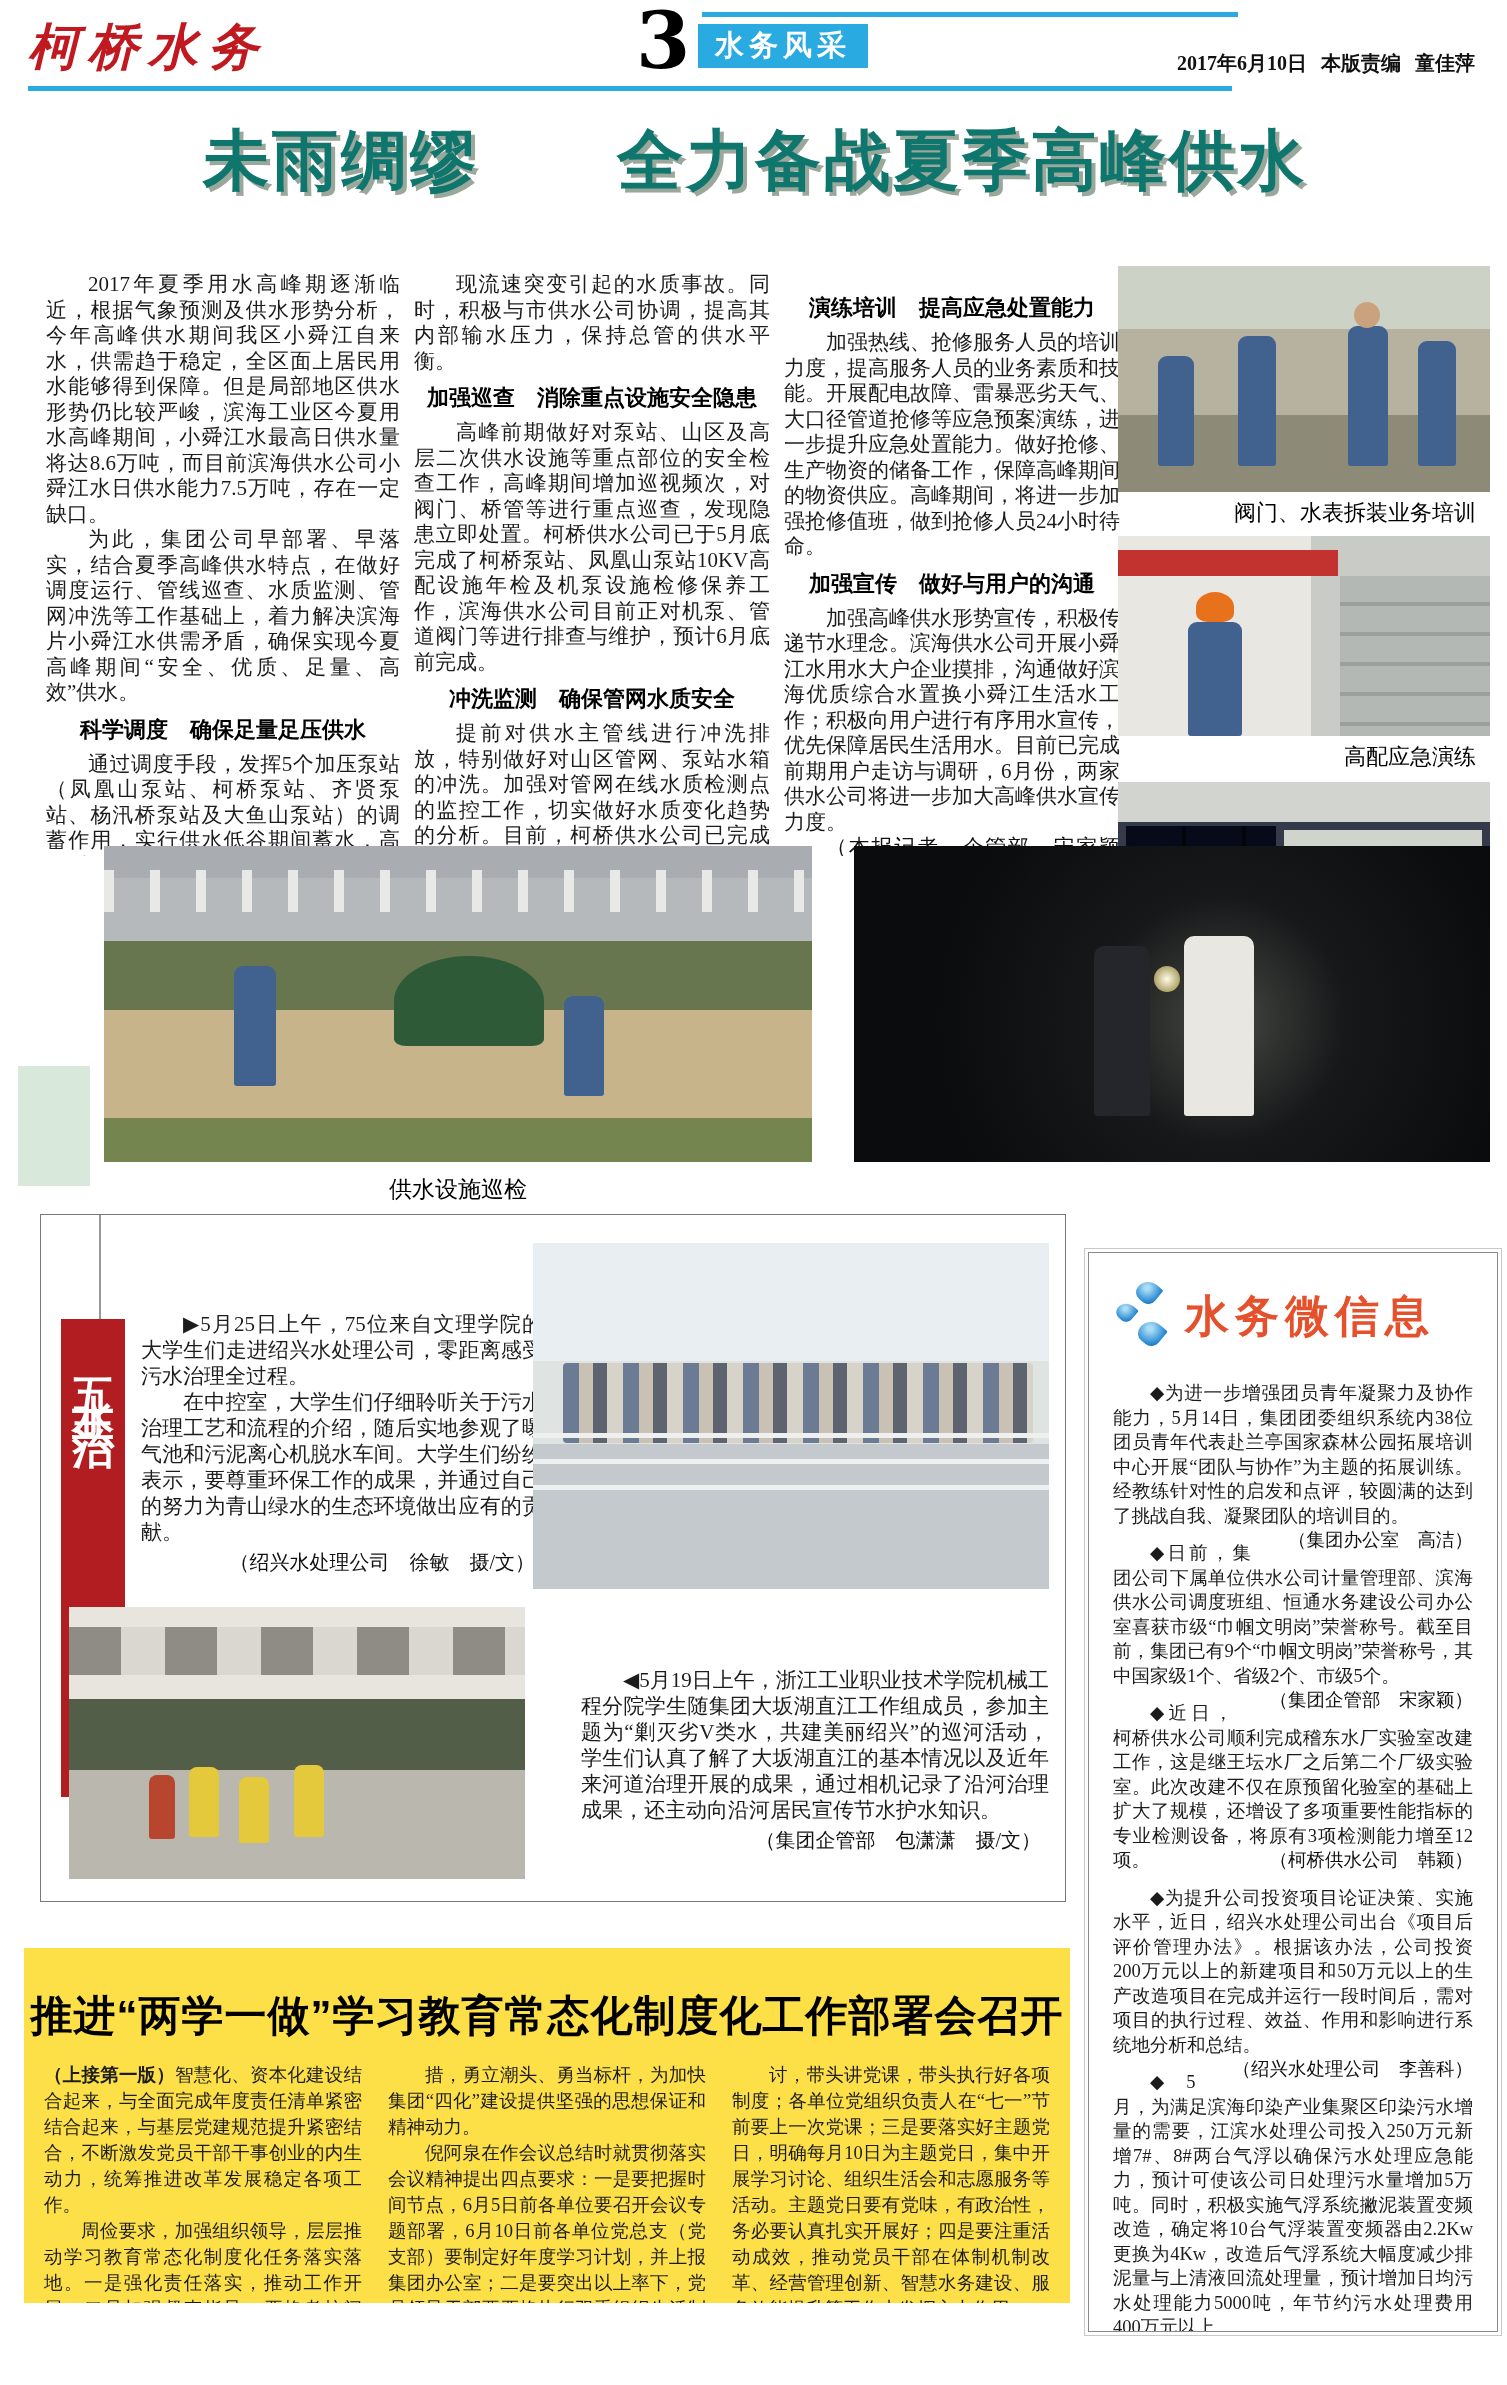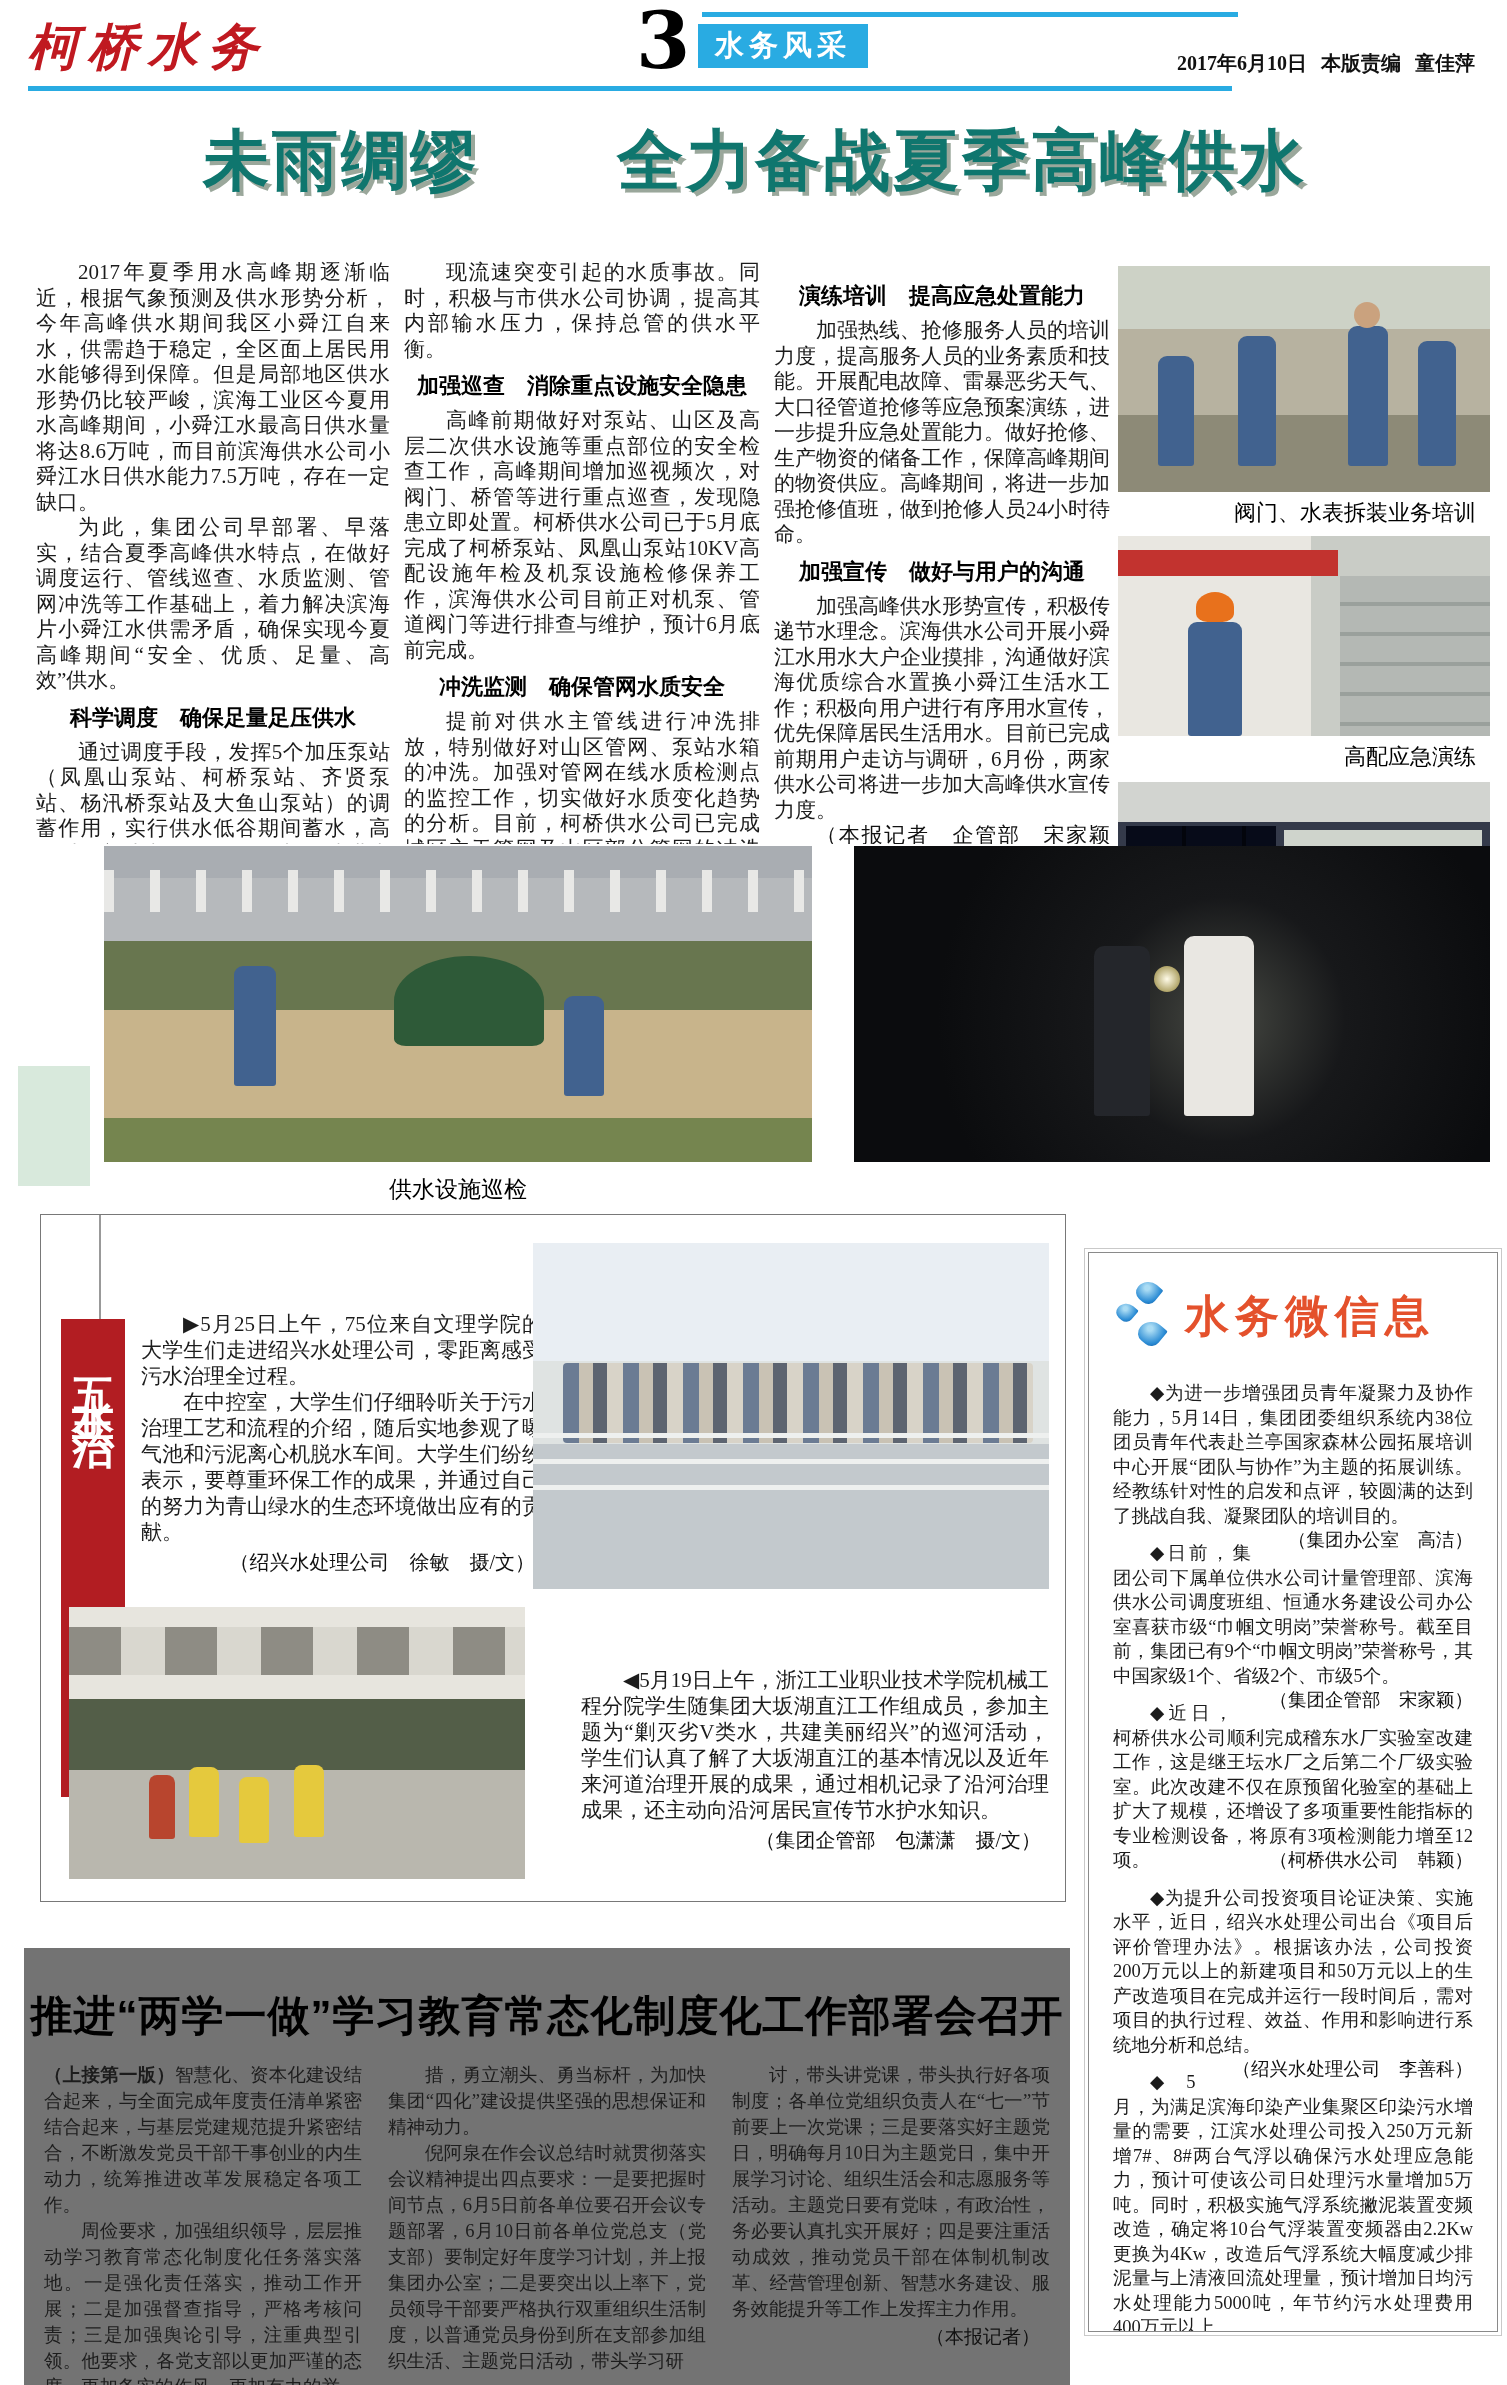--- a/index.html
+++ b/index.html
@@ -22,21 +22,21 @@
            display:flex; align-items:center; justify-content:center;
            font-family:"Liberation Sans","DejaVu Sans",sans-serif; }
   .dateline { position:absolute; right:32px; top:50px; font-size:20px; font-weight:bold; color:#111; }
   .dateline span { margin-left:14px; }
   
   .headline { position:absolute; left:90px; top:116px; width:1330px; text-align:center;
               font-family:"Liberation Sans","DejaVu Sans",sans-serif;
               font-size:66px; font-weight:900; letter-spacing:3px; color:#0f766e;
               text-shadow:4px 4px 0 #9aa79b; }
   
-  .col { position:absolute; top:260px; height:584px; overflow:hidden; }
+  .col { position:absolute; top:272px; height:584px; overflow:hidden;margin-left:10px; }
   .col1 { left:36px;  width:354px; }
   .col2 { left:404px; width:356px; }
   .col3 { left:774px; width:336px; padding-top:12px; }
   .body-p { font-size:21px; line-height:25.5px; text-align:justify; text-indent:2em; color:#1b1b1b; }
   .subhead { text-align:center; font-weight:bold; font-size:22px; line-height:30px; margin:9px 0 7px;
              font-family:"Liberation Sans","DejaVu Sans",sans-serif; color:#000; }
   .kai { color:#111; }
   
   .ph { position:absolute; overflow:hidden; }
   .ph > div { position:absolute; }
@@ -94,21 +94,21 @@
   .drop { position:absolute; background:radial-gradient(circle at 35% 38%, #aadcf4 12%, #2a8bd4 70%, #14579c);
           border-radius:85% 10% 55% 55% / 85% 10% 55% 55%; transform:rotate(40deg); }
   .d1 { left:22px; top:0;  width:22px; height:22px; }
   .d2 { left:2px;  top:22px; width:18px; height:18px; }
   .d3 { left:24px; top:40px; width:24px; height:24px; }
   .wx-items { padding:10px 24px 0 24px; }
   .wx-p { font-size:18.5px; line-height:24.5px; text-align:justify; text-indent:2em; margin-bottom:13px;
           color:#1b1b1b; }
   .wx-by { float:right; font-size:18.5px; color:#111; }
   
-  .yl-box { position:absolute; left:24px; top:1948px; width:1046px; height:437px; background:#737373;
+  .yl-box { position:absolute; left:24px; top:1948px; width:1046px; height:355px; background:#fde047;
             overflow:hidden; }
   .yl-title { margin-top:40px; text-align:center; font-size:42px; font-weight:900; letter-spacing:1px;
               color:#000; font-family:"Liberation Sans","DejaVu Sans",sans-serif; }
   .yl-cols { position:absolute; left:20px; right:20px; top:114px; display:flex; gap:26px; }
   .yl-col { flex:1; }
   .yl-p { font-size:18.5px; line-height:26px; text-align:justify; text-indent:2em; }
   .yl-p.noindent { text-indent:0; }
   .yl-leadin { font-weight:bold; font-family:"Liberation Sans","DejaVu Sans",sans-serif; }
   .yl-by { text-align:right; font-size:19px; padding-right:10px; margin-top:2px; }
 </style>

